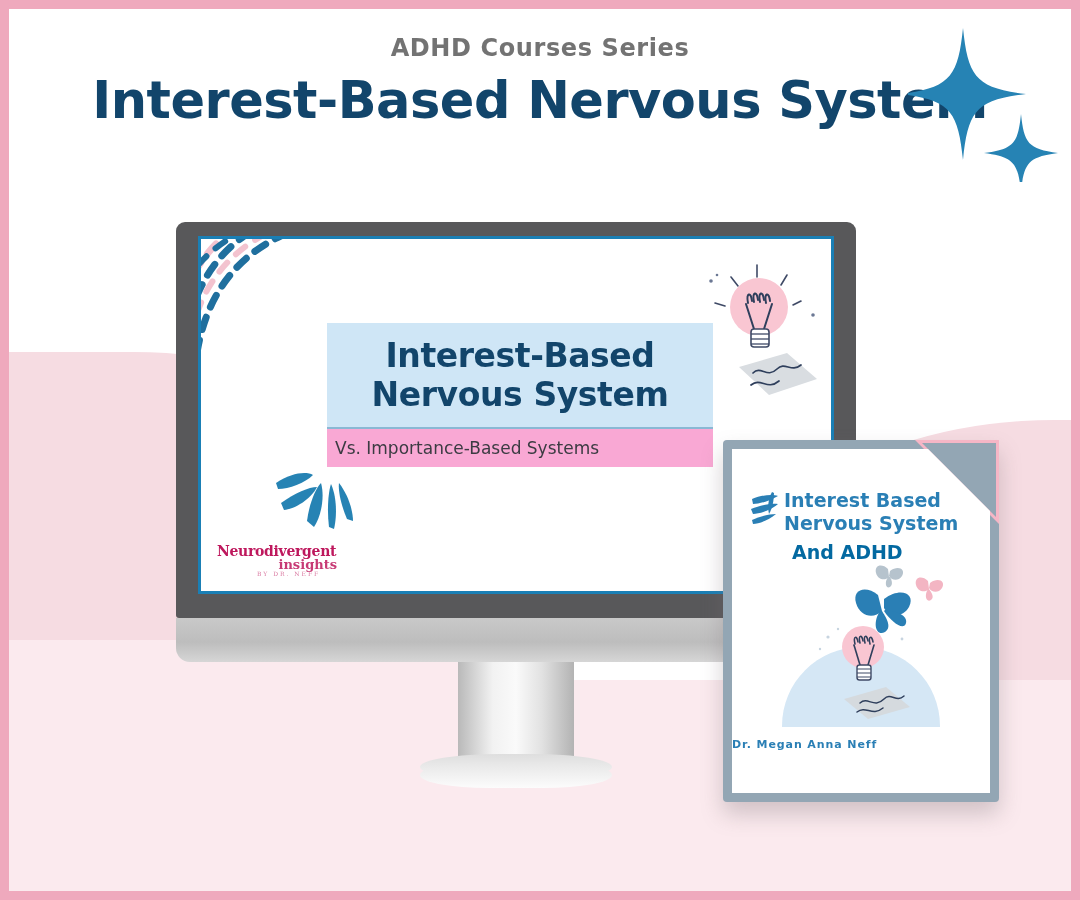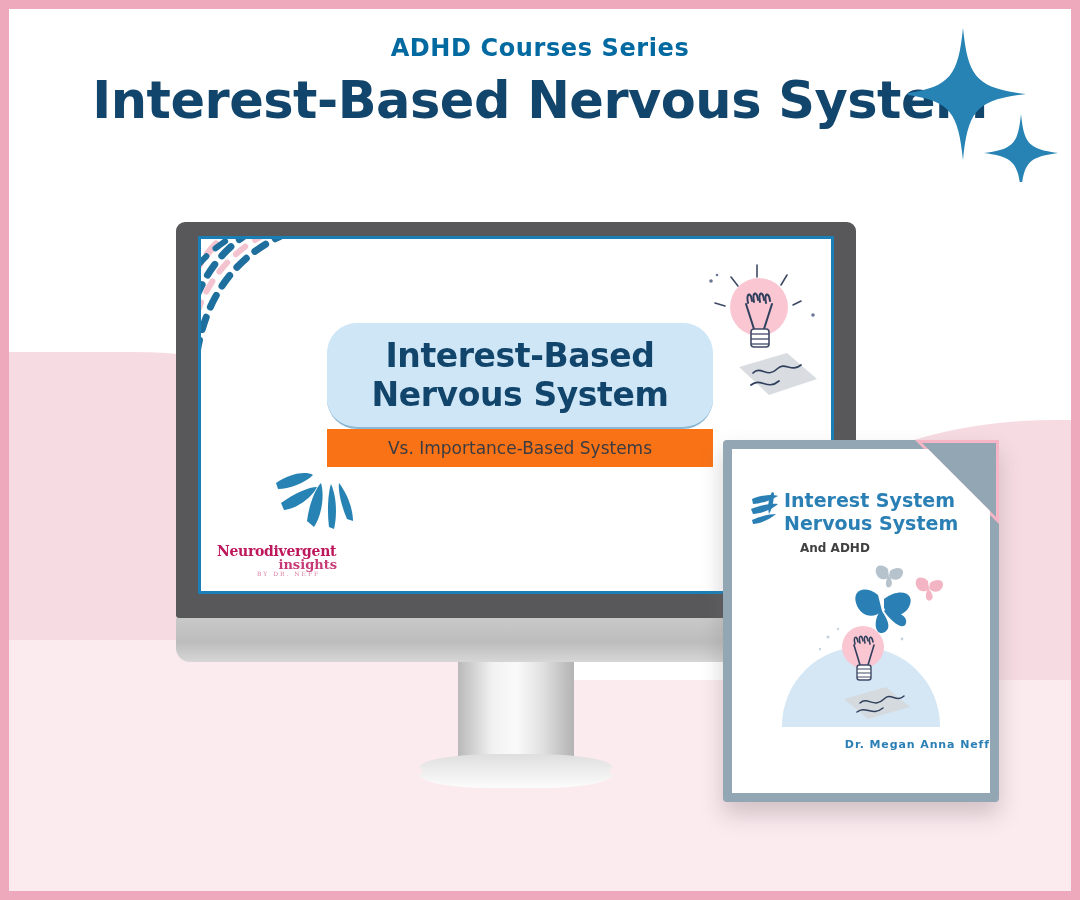--- a/index.html
+++ b/index.html
@@ -15,21 +15,21 @@
     background:#f6dce2;border-top-right-radius:330px 230px;z-index:1;}
   .wave-left-2{position:absolute;left:-6px;top:640px;width:760px;height:280px;
     background:#fbeaee;border-top-right-radius:520px 190px;z-index:1;}
   .wave-right{position:absolute;right:-4px;top:420px;width:360px;height:500px;
     background:#f6dce2;border-top-left-radius:330px 210px;z-index:1;}
   .wave-bottom{position:absolute;left:120px;right:-4px;bottom:-10px;height:230px;
     background:#fbeaee;border-top-left-radius:420px 170px;z-index:1;}
 
   
   .header{position:absolute;left:0;right:0;top:34px;z-index:20;text-align:center;}
-  .kicker{font-size:24px;font-weight:bold;letter-spacing:.6px;color:#0369a1;
+  .kicker{font-size:24px;font-weight:bold;letter-spacing:.6px;color:#737373;
           font-family:"DejaVu Sans",sans-serif;}
   .headline{margin-top:9px;font-size:51px;font-weight:bold;color:#12456b;
           letter-spacing:-0.5px;font-family:"DejaVu Sans",sans-serif;}
 
   
   .sparkles{position:absolute;right:22px;top:22px;width:150px;height:160px;z-index:21;}
 
   
   .monitor{position:absolute;left:176px;top:222px;width:680px;height:396px;z-index:10;}
   .mon-bezel{position:absolute;inset:0;background:#58585a;border-radius:9px 9px 3px 3px;}
@@ -47,24 +47,24 @@
      background:linear-gradient(180deg,#e6e6e6,#fcfcfc);border-radius:50%/70%;z-index:9;}
 
   
   .dash-arc{position:absolute;left:-26px;top:-46px;width:200px;height:170px;}
   .burst{position:absolute;left:72px;top:218px;width:90px;height:76px;}
   .bulb-art{position:absolute;right:-10px;top:18px;width:150px;height:150px;}
 
   
   .title-card{position:absolute;left:126px;top:84px;width:386px;}
   .tc-blue{background:#cfe6f6;padding:14px 10px 12px;text-align:center;
-     border-bottom:2px solid #8ab8d4;border-radius:30px;}
+     border-bottom:2px solid #8ab8d4;}
   .tc-blue .l1,.tc-blue .l2{font-family:"DejaVu Sans",sans-serif;font-weight:bold;
      color:#12456b;font-size:33px;line-height:1.18;letter-spacing:-0.4px;}
-  .tc-pink{background:#f97316;padding:9px 8px;text-align:center;}
+  .tc-pink{background:#f9a8d4;padding:9px 8px;}
   .tc-pink span{font-family:"DejaVu Sans",sans-serif;font-size:17px;color:#3b3b42;}
 
   
   .logo{position:absolute;left:16px;bottom:14px;width:120px;color:#be185d;
      font-family:"DejaVu Serif",serif;line-height:1;}
   .logo .l-a{font-size:14px;font-weight:bold;letter-spacing:-0.3px;}
   .logo .l-b{font-size:13px;font-weight:bold;margin-left:16px;opacity:.85;text-align:right;}
   .logo .l-c{font-size:6px;margin-left:40px;letter-spacing:2px;opacity:.6;}
 
   
@@ -75,26 +75,26 @@
      background:#f6b6c6;clip-path:polygon(100% 0,100% 100%,0 0);}
   .bk-graycorner{position:absolute;right:3px;top:3px;width:74px;height:74px;
      background:#93a6b4;clip-path:polygon(100% 0,100% 100%,0 0);}
   .bk-page{position:absolute;left:9px;top:9px;right:9px;bottom:9px;background:#ffffff;
      clip-path:polygon(0 0,calc(100% - 62px) 0,100% 62px,100% 100%,0 100%);}
   .bk-logo{position:absolute;left:18px;top:42px;width:36px;height:38px;}
   .bk-title{position:absolute;left:52px;top:40px;right:10px;
      font-family:"DejaVu Sans",sans-serif;font-weight:bold;color:#2a7fb5;
      font-size:19px;line-height:1.22;}
   .bk-sub{position:absolute;left:60px;top:92px;font-family:"DejaVu Sans",sans-serif;
-     font-weight:bold;color:#404040;font-size:12px;margin-left:8px;}
+     font-weight:bold;color:#0369a1;font-size:19px;}
   .bk-butterflies{position:absolute;left:120px;top:110px;width:110px;height:80px;}
   .bk-hill{position:absolute;left:50px;bottom:66px;width:158px;height:80px;
      background:#d5e7f5;border-radius:160px 160px 0 0;}
   .bk-bulb{position:absolute;left:78px;bottom:64px;width:110px;height:110px;}
-  .bk-author{position:absolute;left:0;right:0;bottom:42px;text-align:right;
+  .bk-author{position:absolute;left:0;right:0;bottom:42px;text-align:left;
      font-family:"DejaVu Sans",sans-serif;font-weight:bold;color:#2a7fb5;
      font-size:11px;letter-spacing:.9px;}
 </style>
 </head>
 <body>
 
 <div id="stage">
 
   <div class="wave-left"></div>
   <div class="wave-right"></div>
@@ -200,21 +200,21 @@
       <svg class="bk-logo" viewBox="0 0 36 38">
         <g fill="#2a7fb5">
           <path d="M2 8 C12 4 22 3 28 5 C20 10 9 13 3 13 Z"></path>
           <path d="M1 18 C11 14 21 12 28 13 C21 19 10 23 3 23 Z"></path>
           <path d="M2 29 C11 25 20 23 26 23 C19 29 9 33 3 33 Z"></path>
           <path d="M24 2 C24 10 22 18 19 23 C17 15 19 6 22 1 Z"></path>
         </g>
       </svg>
 
       <div class="bk-title">
-        <div>Interest System</div>
+        <div>Interest Based</div>
         <div>Nervous System</div>
       </div>
 
       <div class="bk-sub">And ADHD</div>
 
       <svg class="bk-butterflies" viewBox="0 0 110 80">
         <g fill="#b6c3cd">
           <path d="M36 10 C30 4 22 6 24 14 C26 21 33 22 37 18 Z"></path>
           <path d="M38 12 C46 6 54 10 50 17 C46 23 39 21 37 17 Z"></path>
           <path d="M36 18 C32 24 34 30 38 28 C41 26 40 21 38 18 Z"></path>

